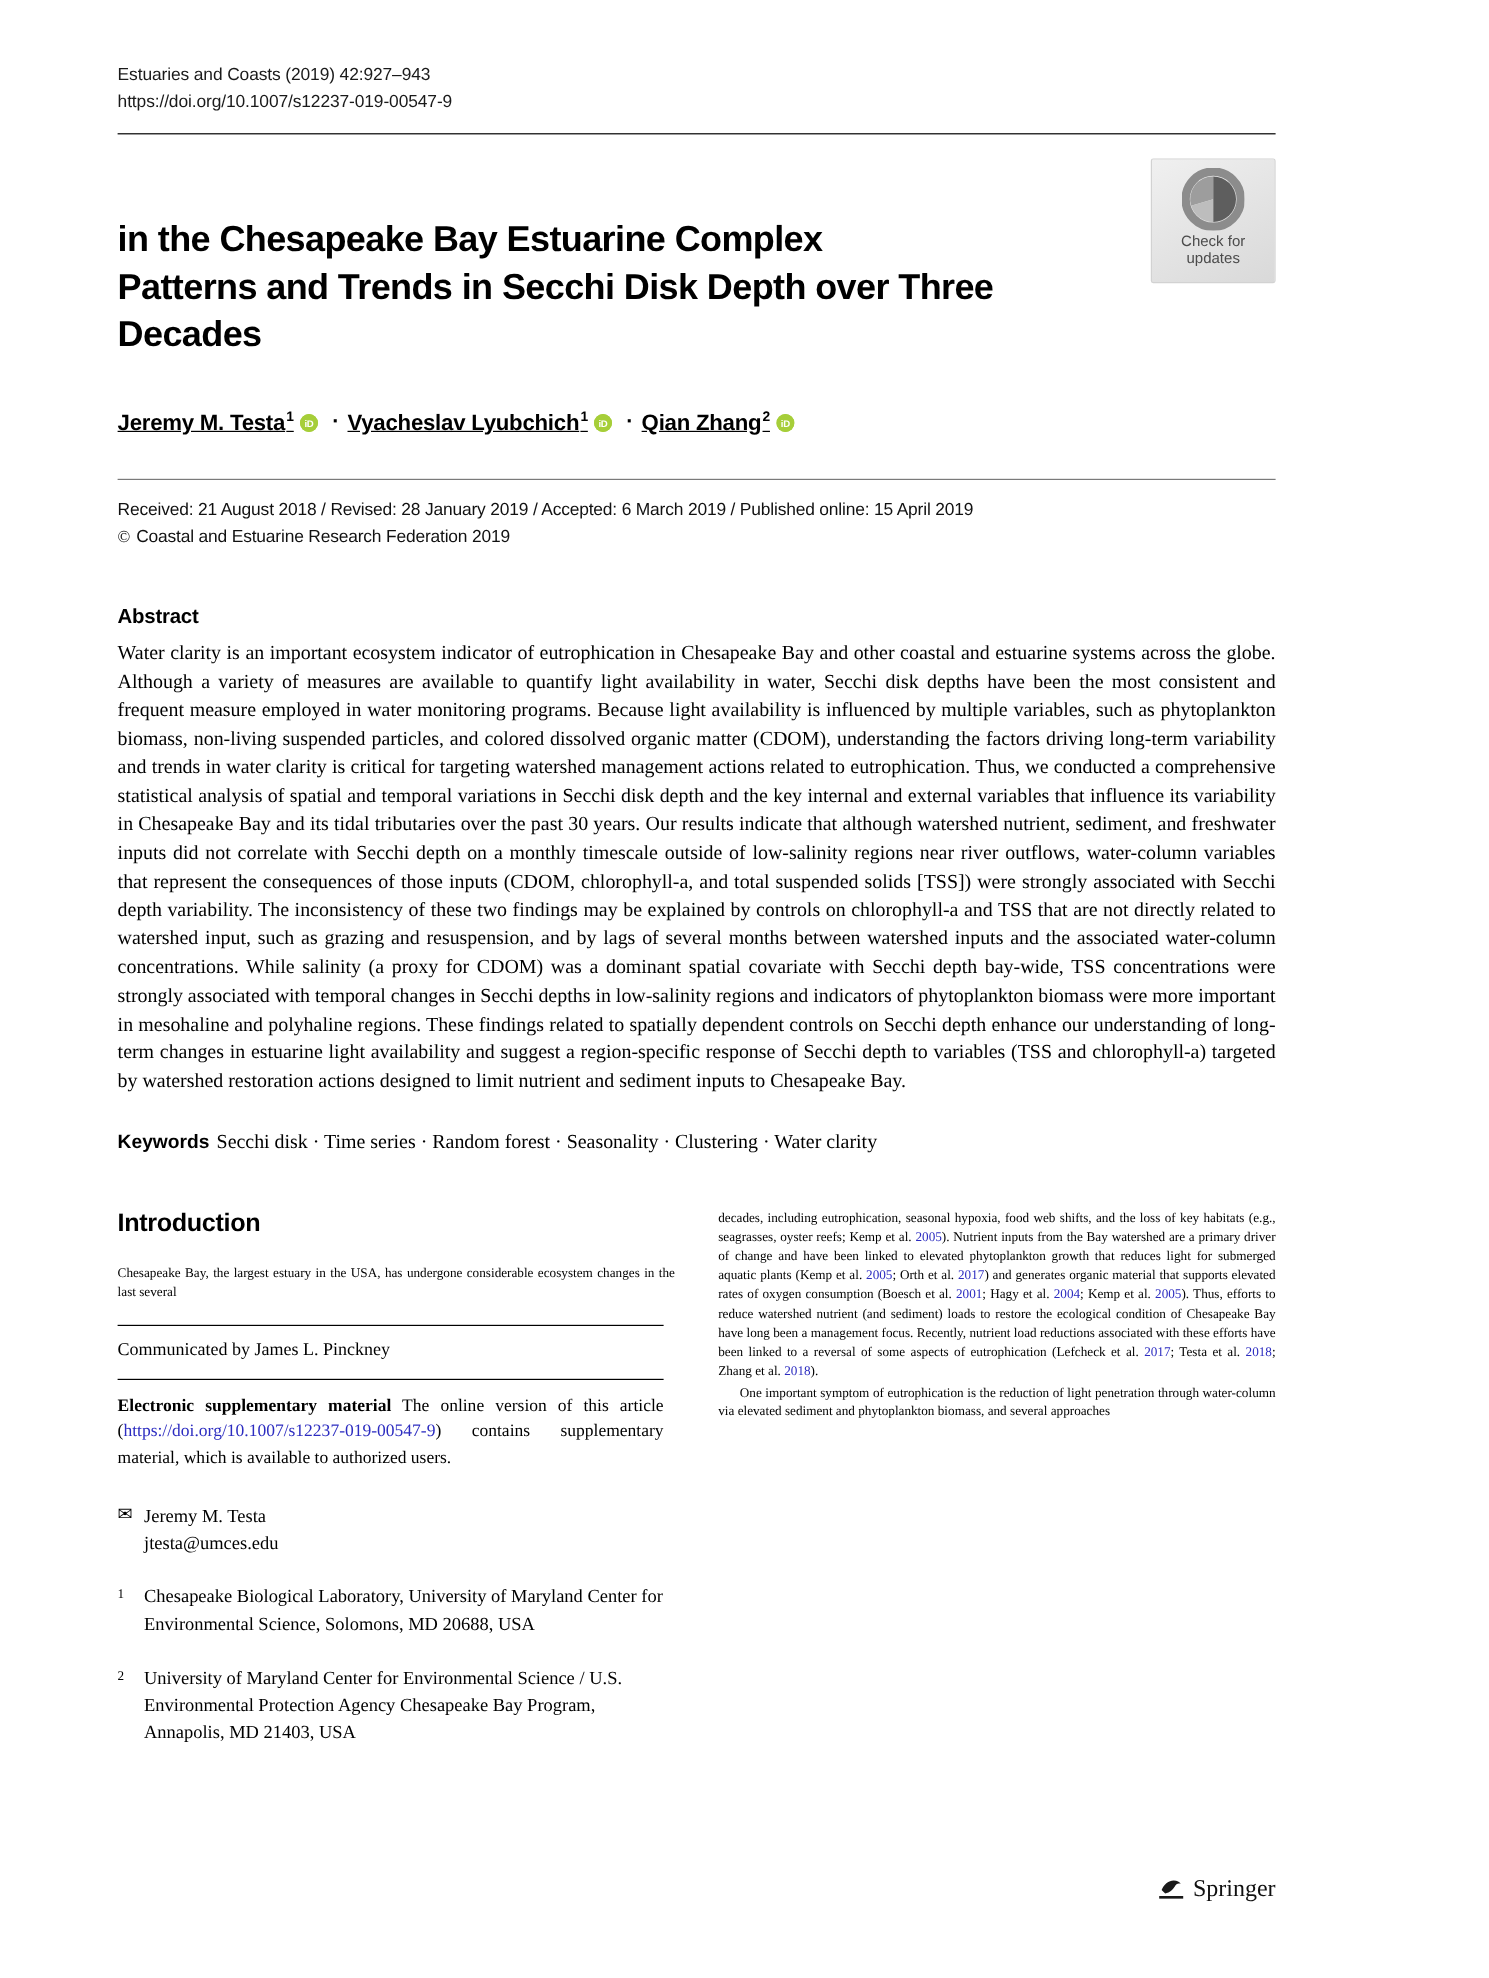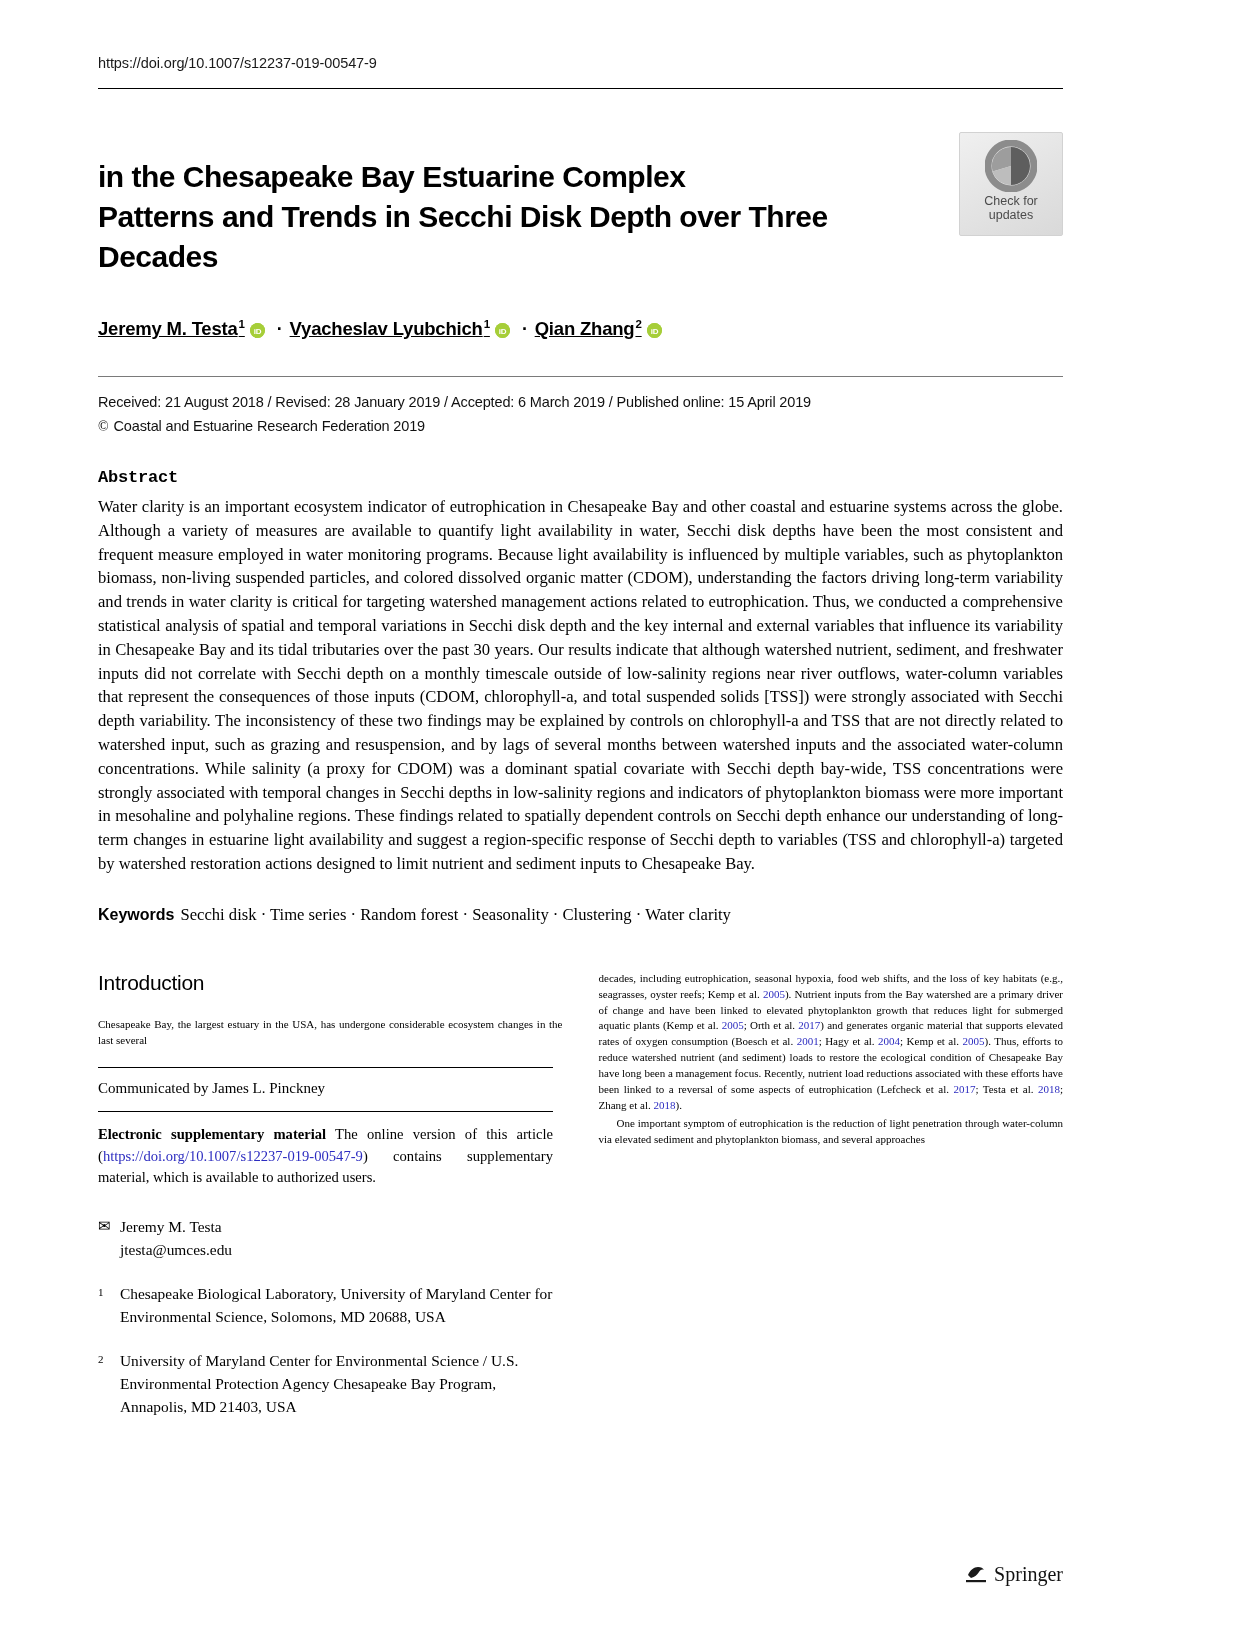--- a/index.html
+++ b/index.html
@@ -131,22 +131,22 @@
     letter-spacing: -0.15px;
   }
   .copyline { display: flex; align-items: baseline; gap: 5px; }
   .copysym {
     font-family: "Liberation Serif", serif;
     font-size: 14px;
   }
 
   
   .abs-head {
-    margin-top: 30px;
-    font-family: Liberation Mono, monospace;
+    margin-top: 44px;
+    font-family: Liberation Sans, sans-serif;
     font-weight: bold;
     font-size: 17px;
     letter-spacing: -0.2px;
   }
   .abs-body {
     margin-top: 8px;
     font-size: 16.6px;
     line-height: 1.435;
     text-align: justify;
     text-justify: inter-word;
@@ -166,21 +166,21 @@
 
   
   .cols {
     margin-top: 44px;
     display: flex;
     gap: 36px;
   }
   .col { width: 465px; }
   .sec-head {
     font-family: "Liberation Sans", sans-serif;
-    font-weight: normal;
+    font-weight: bold;
     font-size: 21px;
     letter-spacing: -0.3px;
     margin-bottom: 22px;
   }
   .para {
     font-size: 11px;
     line-height: 1.45;
     text-align: justify;
     margin: 0 0 0 0;
   }
@@ -256,20 +256,21 @@
   }
   .spr-logo { width: 22px; height: 24px; display: block; }
 </style>
 </head>
 <body>
 
 <div class="page">
   <div class="inner">
 
     <div class="journal-head">
+      <div>Estuaries and Coasts (2019) 42:927–943</div>
       <div>https://doi.org/10.1007/s12237-019-00547-9</div>
     </div>
     <div class="rule-top"></div>
 
     <div class="crossmark">
       <svg class="cm-logo" viewBox="0 0 52 52">
         <circle cx="26" cy="26" r="23" fill="none" stroke="#8c8c8c" stroke-width="7"></circle>
         <path d="M26 7 A19 19 0 0 1 26 45 Z" fill="#5e5e5e"></path>
         <path d="M26 26 L26 7 A19 19 0 0 0 7.6 31.5 Z" fill="#9d9d9d"></path>
         <path d="M26 26 L7.6 31.5 A19 19 0 0 0 26 45 Z" fill="#bdbdbd"></path>

